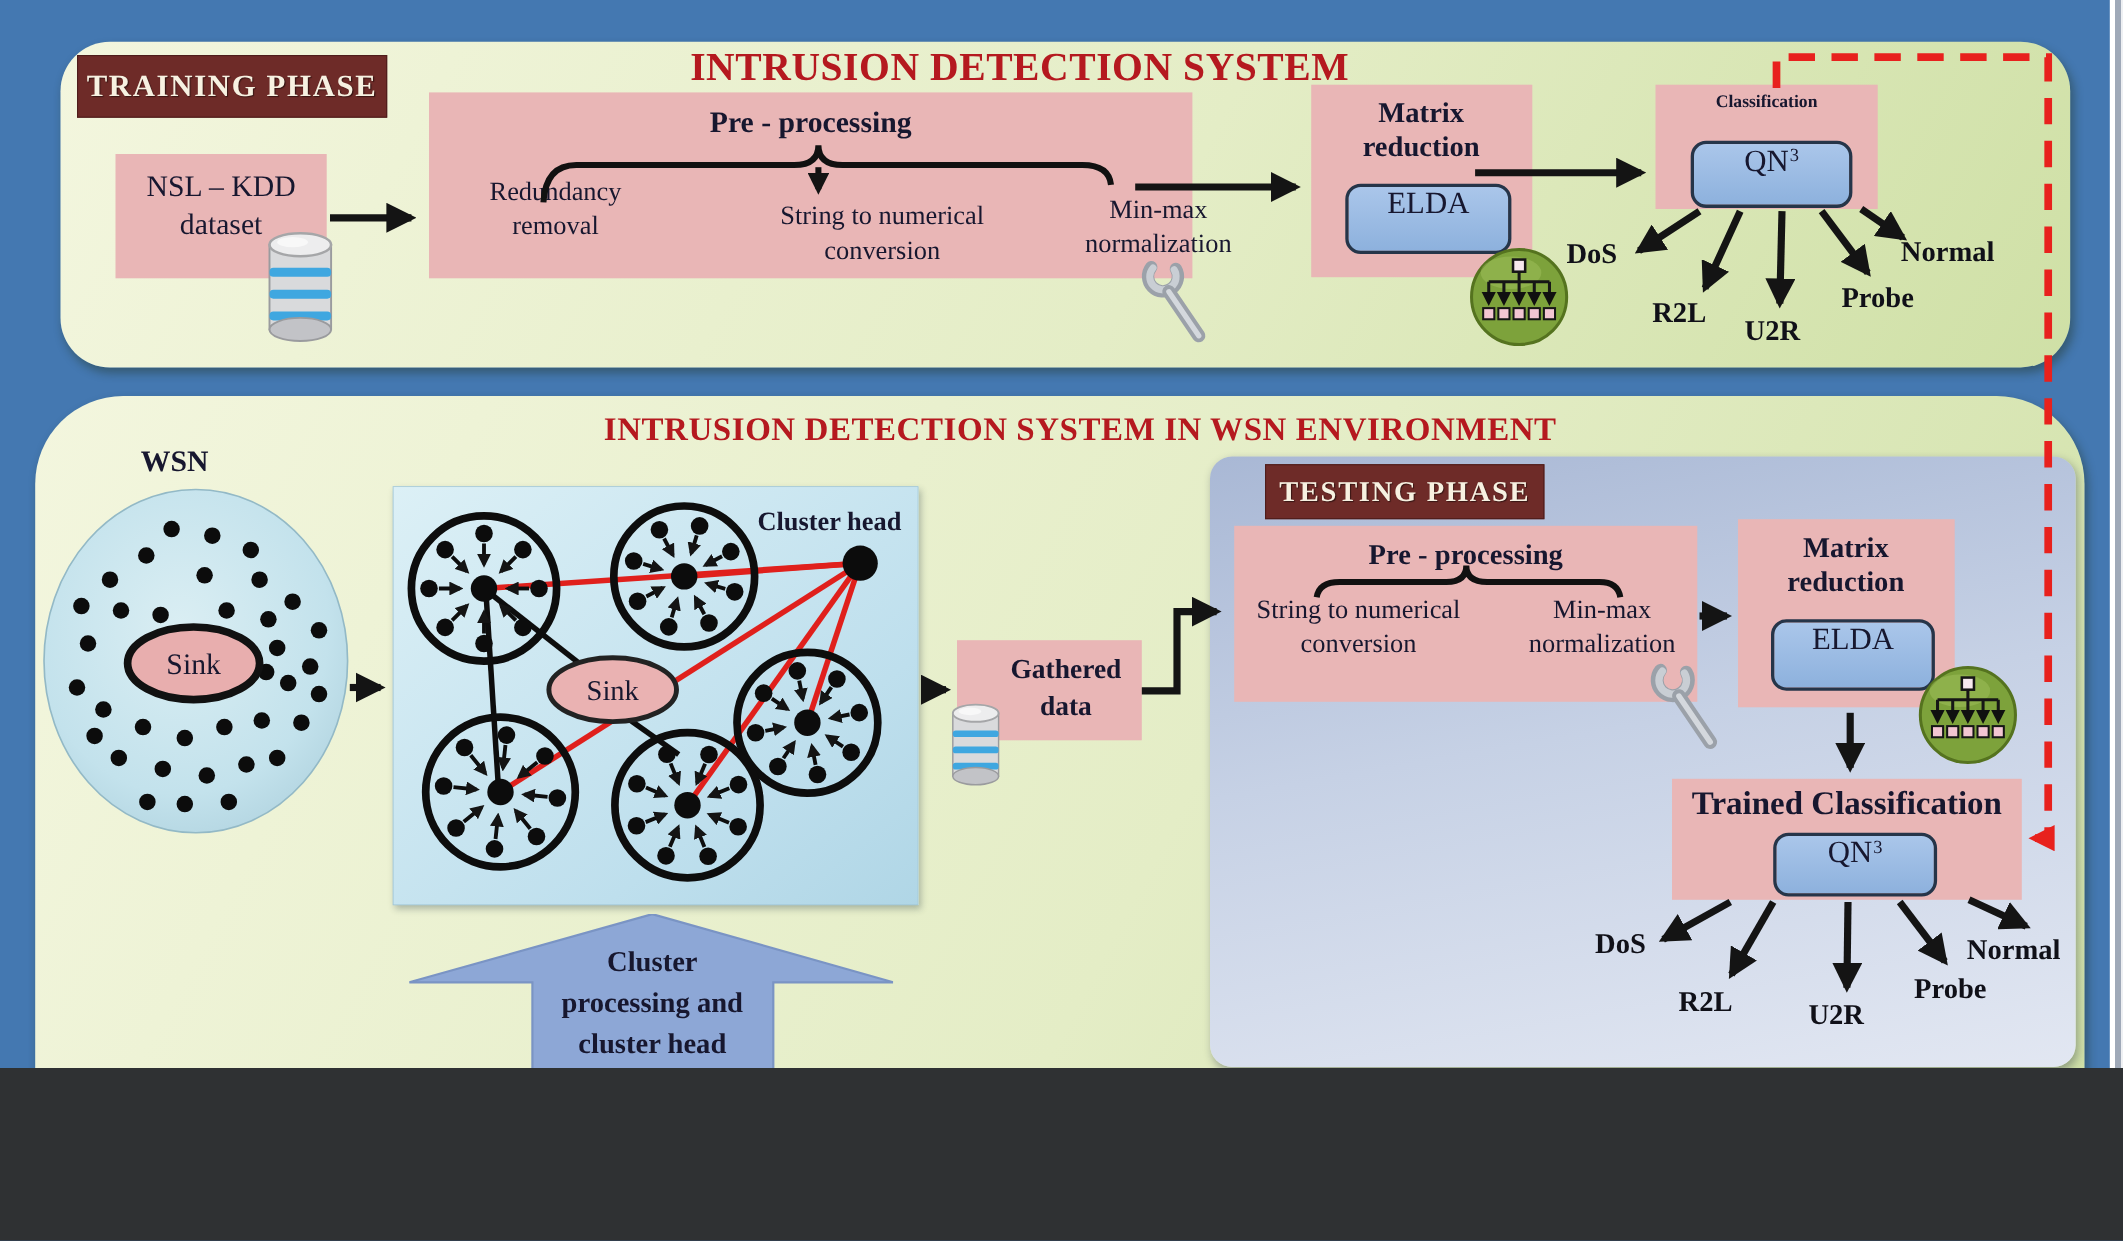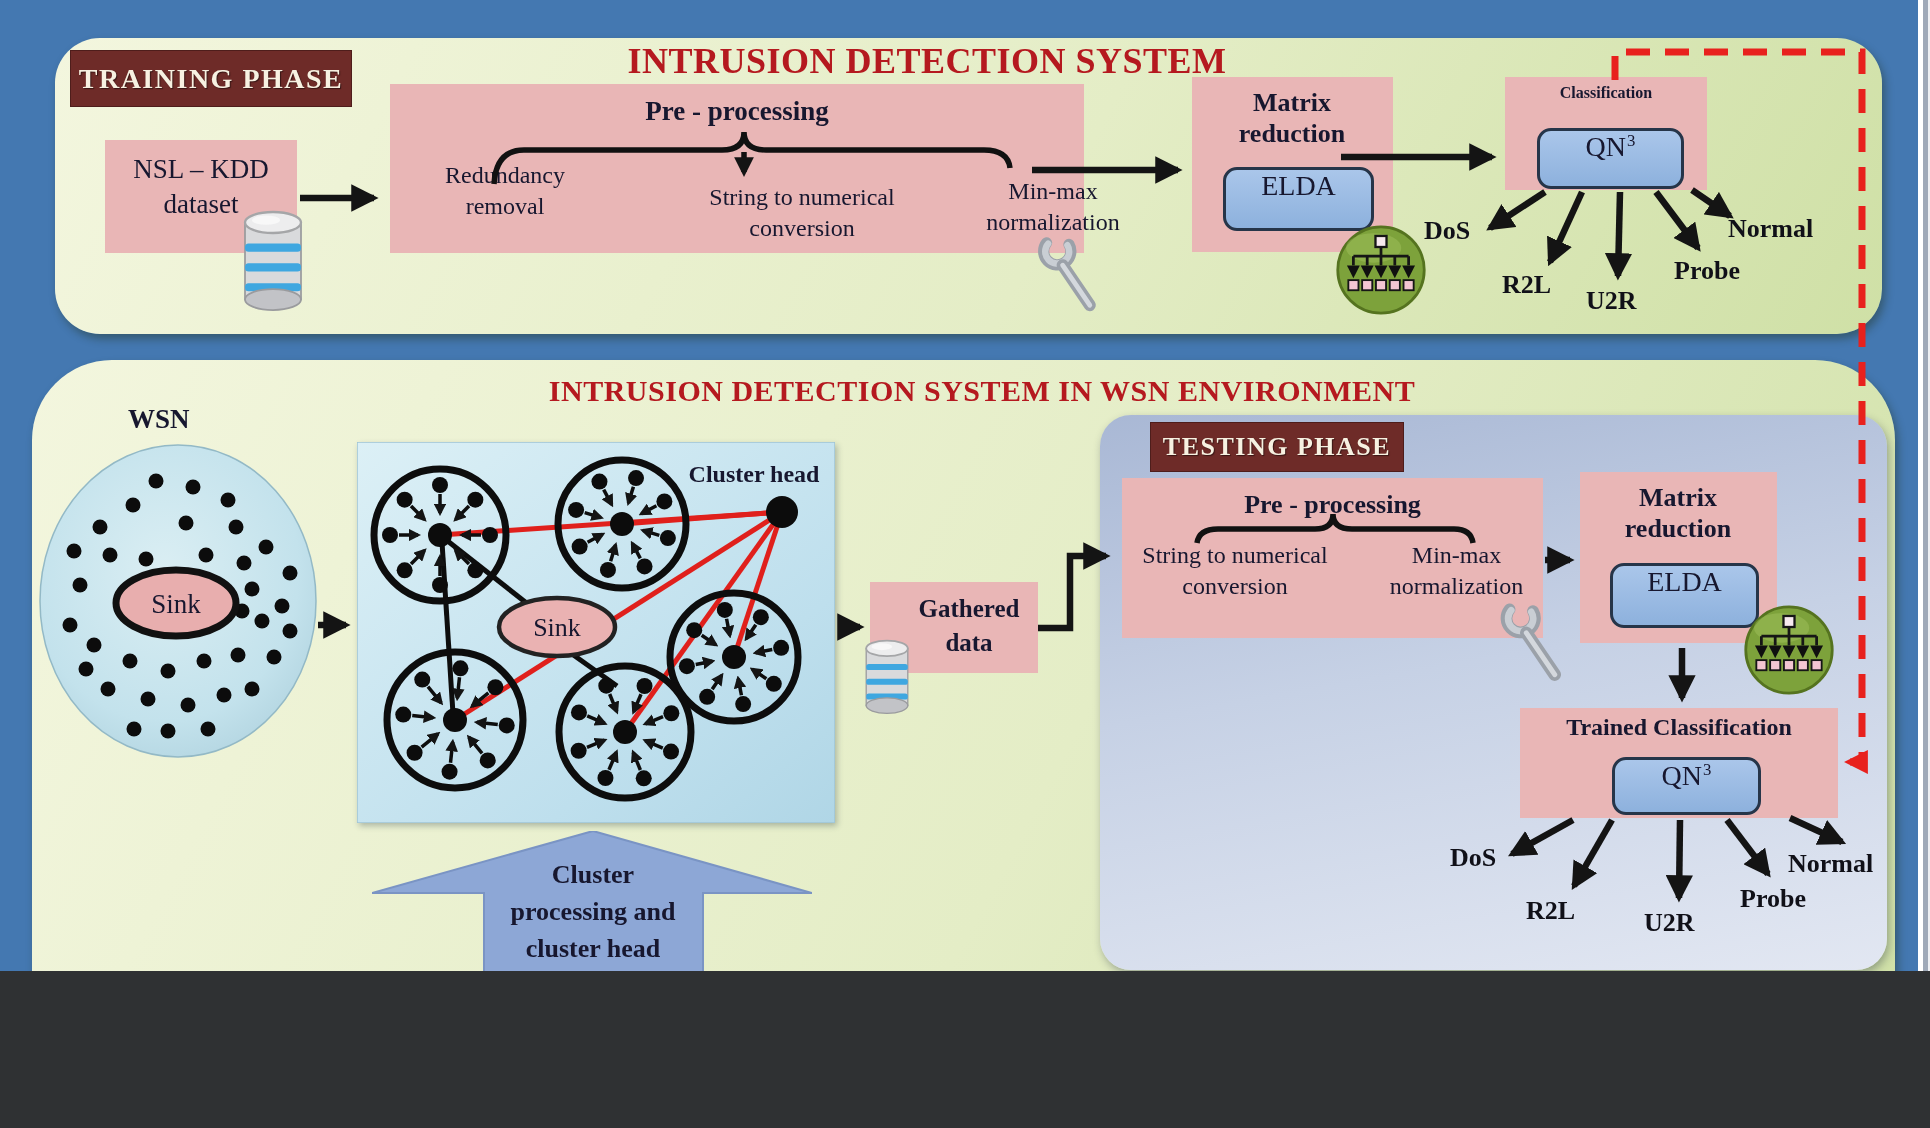--- a/index.html
+++ b/index.html
@@ -14,21 +14,21 @@
   .maroon-label{position:absolute;background:var(--maroon);color:#f7f1e1;display:flex;align-items:center;justify-content:center;font-weight:bold;letter-spacing:1.5px;border:1px solid #4e1d1b;text-shadow:1px 1px 1px rgba(0,0,0,.5);}
   .section-title{position:absolute;color:var(--title-red);font-weight:bold;text-align:center;letter-spacing:.5px;}
   .pink-box{position:absolute;background:var(--pink-box);}
   .box-title{font-weight:bold;text-align:center;}
   .chip{position:absolute;display:flex;justify-content:center;background:linear-gradient(#aac6ea,#8db1dd);border:3px solid var(--chip-border);border-radius:14px;font-size:28px;}
   .chip sup{font-size:.6em;margin-left:1px;}
   .out-label{position:absolute;font-weight:bold;font-size:26px;color:#101018;}
   .step{position:absolute;text-align:center;font-size:24px;line-height:31px;}
   .icon{position:absolute;}
   #dfff-chip{position:absolute;display:flex;align-items:center;justify-content:center;background:var(--dfff-bg);border:8px solid #701a75;border-radius:16px;font-size:29px;box-shadow:2px 3px 4px rgba(0,0,0,.35);}
-  #testing-panel{position:absolute;left:1100px;top:415px;width:787px;height:555px;border-radius:31px;background:linear-gradient(170deg,var(--testing-top) 0%,#c6d1e5 45%,var(--testing-bottom) 100%);box-shadow:2px 4px 8px rgba(30,40,60,.35);}
+  #testing-panel{position:absolute;left:1100px;top:415px;width:787px;height:555px;border-radius:20px;background:linear-gradient(170deg,var(--testing-top) 0%,#c6d1e5 45%,var(--testing-bottom) 100%);box-shadow:2px 4px 8px rgba(30,40,60,.35);}
   .proc-text{position:absolute;text-align:center;font-weight:bold;font-size:26px;line-height:37px;width:240px;}
   .edge{position:absolute;}
   svg{display:block;}
   text{font-family:"Liberation Serif",serif;}
 </style>
 </head>
 <body>
 
 <div id="canvas">
 
@@ -304,21 +304,21 @@
       <div class="step" style="left:2px;top:62px;width:222px;">String to numerical conversion</div>
       <div class="step" style="left:252px;top:62px;width:165px;">Min-max normalization</div>
     </div>
 
     <div class="pink-box" style="left:480px;top:57px;width:197px;height:171px;">
       <div class="box-title" style="position:absolute;left:23px;top:10px;width:150px;font-size:26px;line-height:31px;">Matrix reduction</div>
       <div class="chip" style="left:30px;top:91px;width:143px;height:59px;">ELDA</div>
     </div>
 
     <div class="pink-box" style="left:420px;top:293px;width:318px;height:110px;">
-      <div class="box-title" style="position:absolute;left:0;top:6px;width:100%;font-size:24px;">Trained Classification</div>
+      <div class="box-title" style="position:absolute;left:0;top:6px;width:100%;font-size:30px;">Trained Classification</div>
       <div class="chip" style="left:92px;top:49px;width:143px;height:52px;">
         <span>QN</span>
           <sup>3</sup>
       </div>
     </div>
 
     <div class="out-label" style="left:350px;top:428px;">DoS</div>
     <div class="out-label" style="left:426px;top:481px;">R2L</div>
     <div class="out-label" style="left:544px;top:493px;">U2R</div>
     <div class="out-label" style="left:640px;top:469px;">Probe</div>

